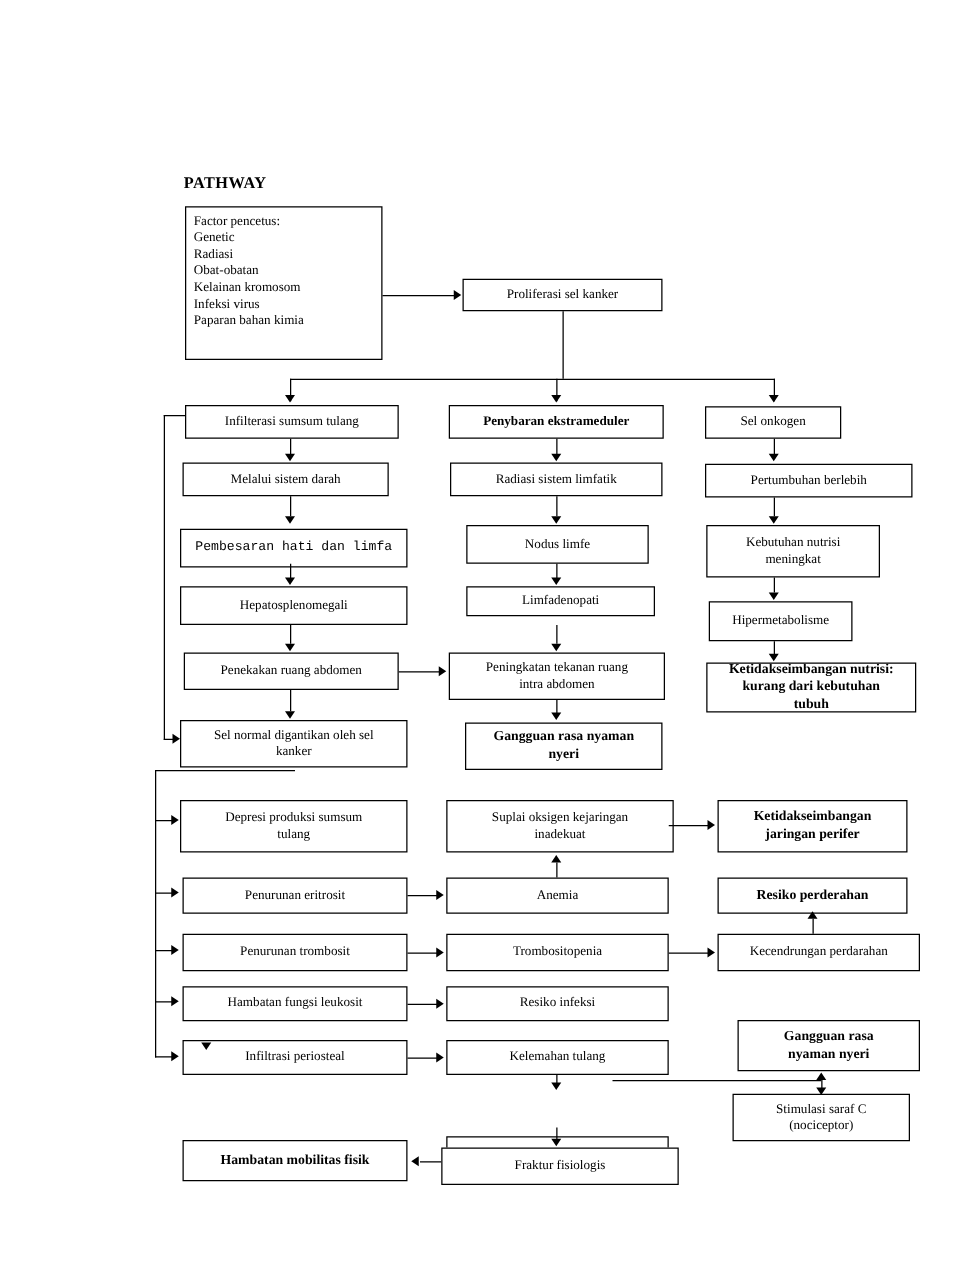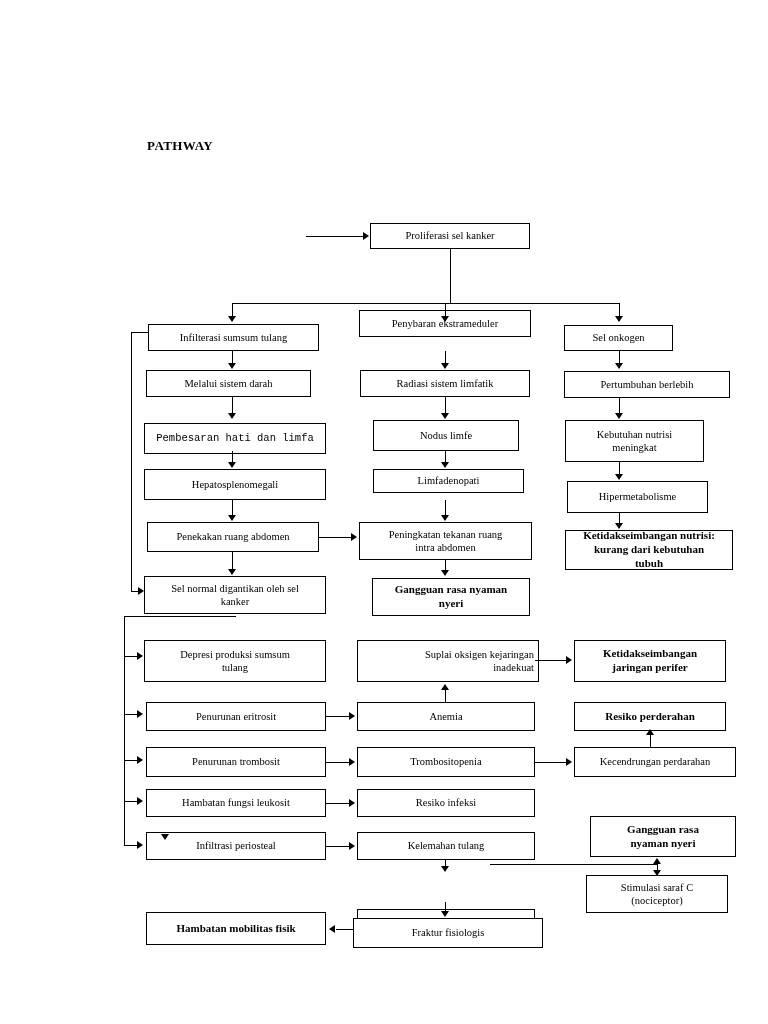--- a/index.html
+++ b/index.html
@@ -21,29 +21,38 @@
   .ar-right{border-top:4px solid transparent;border-bottom:4px solid transparent;border-left:6px solid #000;}
   .ar-left{border-top:4px solid transparent;border-bottom:4px solid transparent;border-right:6px solid #000;}
 </style>
 </head>
 <body>
 
 <div class="page">
 
   <div class="title" style="left:147px;top:138px;">PATHWAY</div>
 
+  <div class="box left" style="left:148px;top:165px;width:158px;height:123px;">
+      <span>Factor pencetus:
+Genetic
+Radiasi
+Obat-obatan
+Kelainan kromosom
+Infeksi virus
+Paparan bahan kimia</span>
+    </div>
 
   <div class="box" style="left:370px;top:223px;width:160px;height:26px;">
       <span>Proliferasi sel kanker</span>
     </div>
 
   <div class="box" style="left:148px;top:324px;width:171px;height:27px;">
       <span>Infilterasi sumsum tulang</span>
     </div>
-  <div class="box" style="left:359px;top:310px;width:172px;height:27px;">
+  <div class="box" style="left:359px;top:324px;width:172px;height:27px;font-weight:bold;">
       <span>Penybaran ekstrameduler</span>
     </div>
   <div class="box" style="left:564px;top:325px;width:109px;height:26px;">
       <span>Sel onkogen</span>
     </div>
 
   <div class="box" style="left:146px;top:370px;width:165px;height:27px;align-items:center;">
       <span>Melalui sistem darah</span>
     </div>
   <div class="box" style="left:360px;top:370px;width:170px;height:27px;">
@@ -63,21 +72,21 @@
       <span>Kebutuhan nutrisi
 meningkat</span>
     </div>
 
   <div class="box" style="left:144px;top:469px;width:182px;height:31px;">
       <span>Hepatosplenomegali</span>
     </div>
   <div class="box" style="left:373px;top:469px;width:151px;height:24px;">
       <span>Limfadenopati</span>
     </div>
-  <div class="box" style="left:567px;top:481px;width:141px;height:32px;">
+  <div class="box" style="left:567px;top:481px;width:115px;height:32px;">
       <span>Hipermetabolisme</span>
     </div>
 
   <div class="box" style="left:147px;top:522px;width:172px;height:30px;">
       <span>Penekakan ruang abdomen</span>
     </div>
   <div class="box" style="left:359px;top:522px;width:173px;height:38px;">
       <span>Peningkatan tekanan  ruang
 intra abdomen</span>
     </div>
@@ -93,21 +102,21 @@
     </div>
   <div class="box bold" style="left:372px;top:578px;width:158px;height:38px;">
       <span>Gangguan rasa nyaman
 nyeri</span>
     </div>
 
   <div class="box" style="left:144px;top:640px;width:182px;height:42px;">
       <span>Depresi produksi sumsum
 tulang</span>
     </div>
-  <div class="box" style="left:357px;top:640px;width:182px;height:42px;text-align:right;">
+  <div class="box" style="left:357px;top:640px;width:182px;height:42px;">
       <span>Suplai oksigen kejaringan
 inadekuat</span>
     </div>
   <div class="box bold" style="left:574px;top:640px;width:152px;height:42px;">
       <span>Ketidakseimbangan
 jaringan perifer</span>
     </div>
 
   <div class="box" style="left:146px;top:702px;width:180px;height:29px;">
       <span>Penurunan eritrosit</span>

